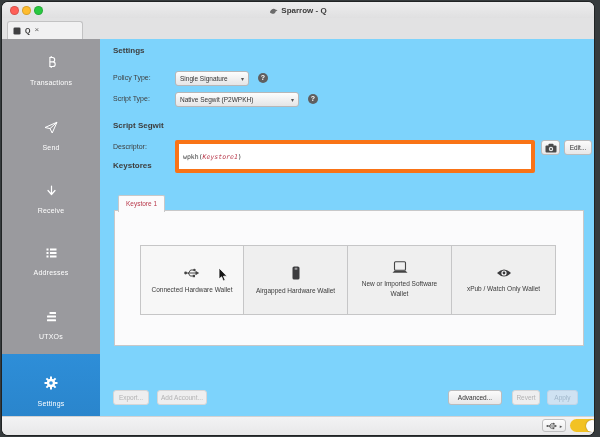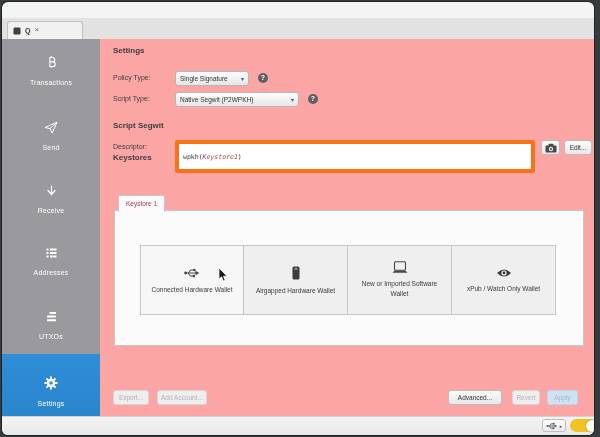--- a/index.html
+++ b/index.html
@@ -26,21 +26,21 @@
   .titletext{font-size:8px;font-weight:bold;color:#3c3c3c;}
   
   .tabbar{position:absolute;top:16px;left:0;right:0;height:21px;
     background:#e2e2e3;border-bottom:1px solid #cccccd;}
   .tab{position:absolute;left:5px;top:3px;width:76px;height:18px;box-sizing:border-box;
     background:#f1f1f2;border:1px solid #c2c2c3;border-bottom:none;border-radius:3px 3px 0 0;
     display:flex;align-items:center;gap:4px;padding:0 5px;}
   .tab-label{font-size:7px;font-weight:bold;color:#333;}
   .tab-close{font-size:8px;color:#666;line-height:1;margin-top:-1px;}
   
-  .main{position:absolute;top:37px;left:0;right:0;bottom:18px;background:#fca5a5;}
+  .main{position:absolute;top:37px;left:0;right:0;bottom:18px;background:#7dd3fc;}
   .sidebar{position:absolute;left:0;top:0;bottom:0;width:98px;background:var(--sidebar,#9a9a9e);}
   .side-item{position:absolute;left:0;width:98px;text-align:center;color:#fff;cursor:default;}
   .side-item svg{display:block;margin:0 auto 2px;}
   .side-label{font-size:7px;letter-spacing:.2px;}
   .si-0{top:16px}.si-1{top:82px}.si-2{top:146px}.si-3{top:208px}.si-4{top:272px}
   .side-item.selected{top:315px;bottom:0;height:auto;padding-top:22px;box-sizing:border-box;
     background:linear-gradient(var(--accent,#2e8ed8),#2a85cc);}
   .content{position:absolute;left:98px;top:0;right:0;bottom:0;}
   .heading{position:absolute;left:13px;font-size:8px;font-weight:bold;color:#3d3d3d;}
   .lbl{position:absolute;left:13px;font-size:7px;color:#3d3d3d;}
@@ -83,20 +83,31 @@
     background:var(--toggleYellow,#f2c224);}
   .knob{position:absolute;right:0.5px;top:0.5px;width:12px;height:12px;border-radius:50%;
     background:#fdfdfd;box-shadow:0 0 1.5px rgba(0,0,0,.45);}
   .cursor{position:absolute;left:218px;top:268px;z-index:20;}
 </style>
 </head>
 <body>
 
 <div class="window">
 
+  <div class="titlebar">
+    <span class="traffic t-close"></span>
+    <span class="traffic t-min"></span>
+    <span class="traffic t-zoom"></span>
+    <div class="titlewrap">
+      <svg width="9" height="9" viewBox="0 0 10 10">
+        <path d="M1 7 C2 3 6 2 7 4 L9.5 4.6 L7.4 6 C7 9 3 9.6 1 7 Z" fill="#6b6b6b"></path>
+      </svg>
+      <span class="titletext">Sparrow - Q</span>
+    </div>
+  </div>
 
   <div class="tabbar">
     <div class="tab">
       <svg width="8" height="8" viewBox="0 0 8 8">
         <rect x="0.5" y="0.5" width="7" height="7" rx="1.3" fill="#3f3f41"></rect>
       </svg>
       <span class="tab-label">Q</span>
       <span class="tab-close">×</span>
     </div>
   </div>
@@ -190,21 +201,21 @@
       <div class="btn" style="left:441px;top:101px;width:19px">
         <svg width="12" height="10" viewBox="0 0 12 10">
           <rect x="0.5" y="2.5" width="11" height="7" rx="1" fill="#4a4a4a"></rect>
           <rect x="3.5" y="0.8" width="5" height="2.5" rx="0.8" fill="#4a4a4a"></rect>
           <circle cx="6" cy="6" r="2.2" fill="#e8e8e8"></circle>
           <circle cx="6" cy="6" r="1.1" fill="#4a4a4a"></circle>
         </svg>
       </div>
       <div class="btn" style="left:464px;top:101px;width:28px">Edit...</div>
 
-      <div class="heading" style="top:114px">Keystores</div>
+      <div class="heading" style="top:122px">Keystores</div>
 
       <div class="tabpane">
         <div class="ktab">Keystore 1</div>
         <div class="pane-body">
           <div class="wallet-row">
             <div class="wbtn">
               <svg width="16" height="14" viewBox="0 0 16 14">
                 <circle cx="1.6" cy="7" r="1.4" fill="#444"></circle>
                 <path d="M1.6 7 H12" stroke="#444" stroke-width="1"></path>
                 <path d="M11.5 4.8 L15.2 7 L11.5 9.2 Z" fill="#444"></path>

